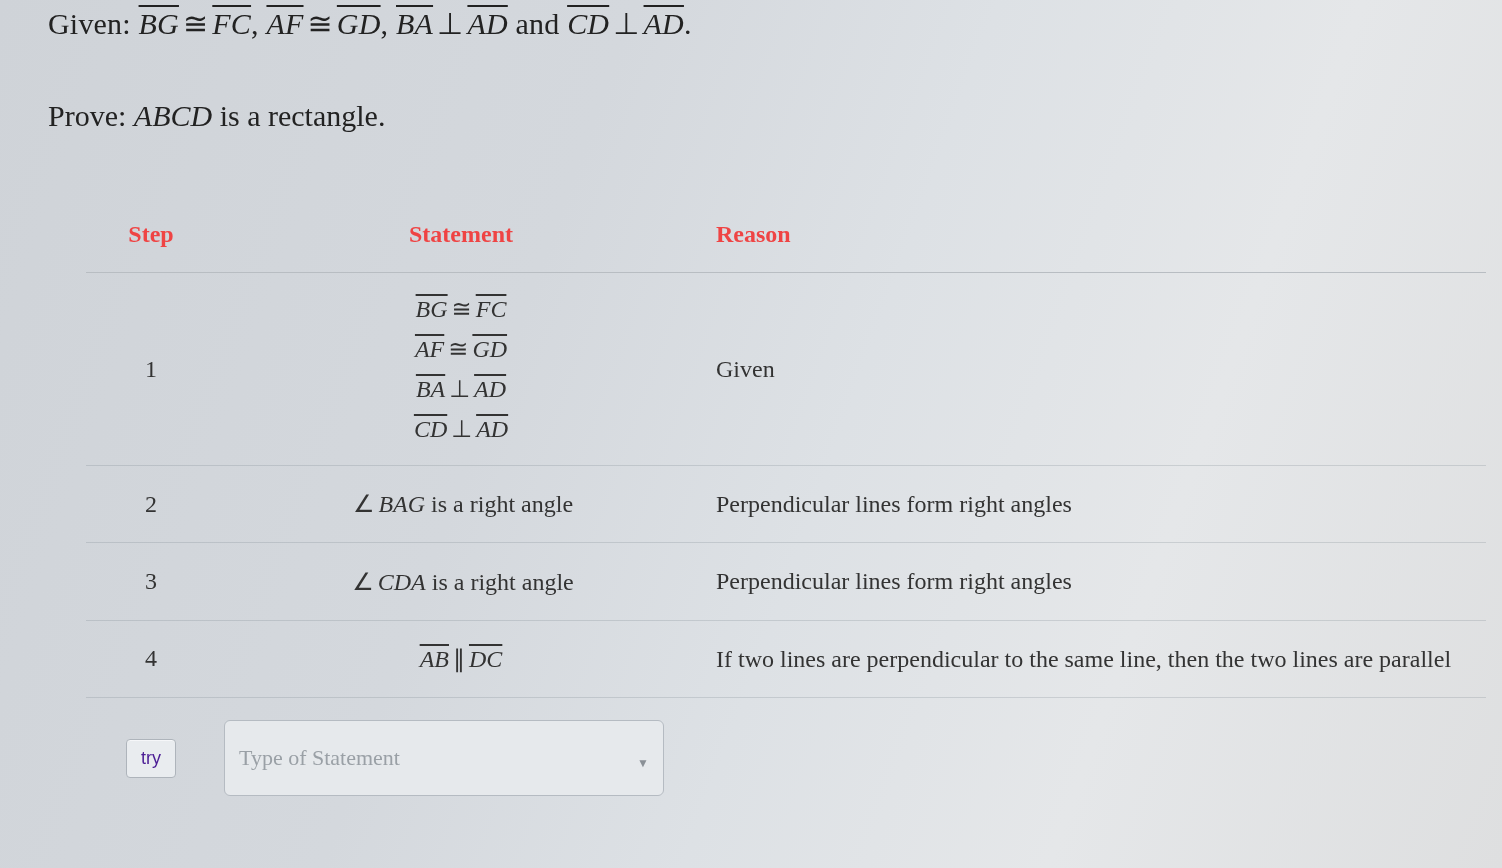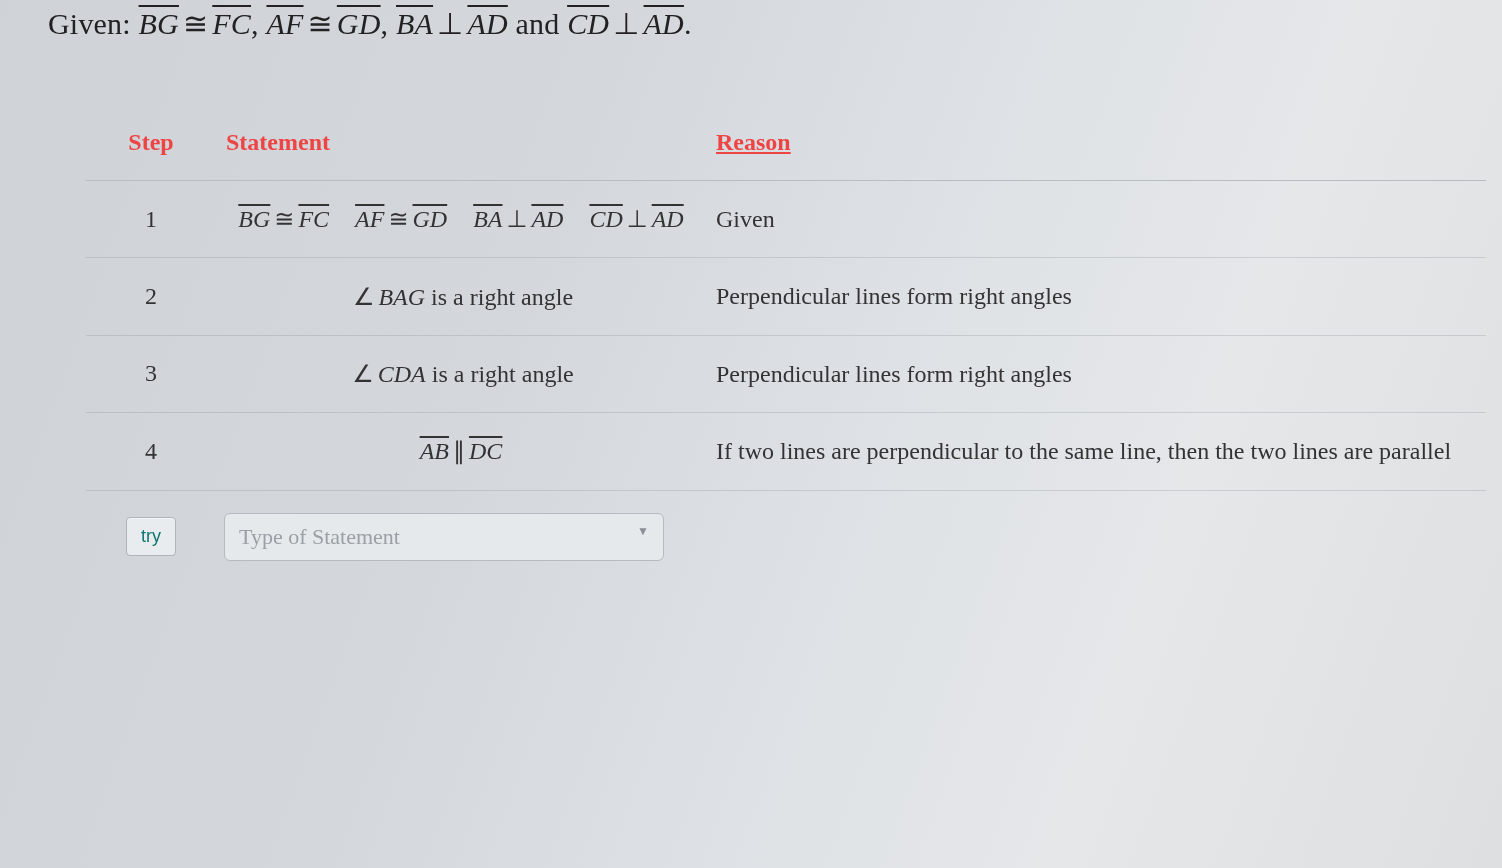--- a/index.html
+++ b/index.html
@@ -55,64 +55,64 @@
   }
   table.proof th {
     font-weight: bold;
     font-size: 24px;
     padding: 18px 10px 24px 10px;
     text-align: left;
     color: #ef4444;
     border-bottom: 1px solid #b8bdc2;
   }
   table.proof th.step-col { text-align: center; width: 110px; }
-  table.proof th.stmt-col { width: 470px; }
-  table.proof th.reason-col { text-align: left; text-decoration: underline; }
+  table.proof th.stmt-col { text-align: center; width: 470px; }
+  table.proof th.reason-col { text-align: left; }
   table.proof td {
     font-size: 24px;
     padding: 22px 10px;
     vertical-align: middle;
     border-bottom: 1px solid transparent;
     color: #333;
   }
   table.proof tr.sep td { border-bottom: 1px solid rgba(120,130,140,0.25); }
   td.step-cell { text-align: center; width:110px;}
   td.stmt-cell { text-align: center; width:470px;}
   td.reason-cell { text-align: left; line-height: 1.35; padding-right: 20px; margin-top: 38px;}
   .stack {
     display: inline-flex;
-    flex-direction: row;
+    flex-direction: column;
     align-items: center;
-    gap: 26px;
+    gap: 12px;
   }
   .try-row td { padding-top: 26px; }
   .try-btn {
     display: inline-block;
     font-family: Arial, Helvetica, sans-serif;
     font-size: 18px;
-    color: #0f766e;
+    color: #4c1d95;
     background: #e9ecef;
     border: 1px solid #aeb4bb;
     border-radius: 4px;
     padding: 8px 14px;
     box-shadow: inset 0 1px 0 rgba(255,255,255,0.6);
     cursor: pointer;
   }
   .type-select {
     display: inline-flex;
-    align-items: flex-start;
+    align-items: flex-end;
     justify-content: space-between;
     width: 440px;
     font-family: Georgia, serif;
     font-size: 22px;
     color: #9aa0a6;
     background: #e6e9ec;
     border: 1px solid #b5bbc2;
     border-radius: 6px;
-    padding: 10px 14px;
+    padding: 24px 14px;
     box-sizing: border-box;
     cursor: pointer;
     margin-left: 8px;
   }
   .chev {
     font-size: 12px;
     color: #8a9096;
   }
   .nowrap { white-space: nowrap; }
 </style>
@@ -123,20 +123,24 @@
 
   <div class="given-line">
     <span class="bold-label">Given:</span>
     <span>
       <span class="math overline">BG</span><span class="rel">≅</span><span class="math overline">FC</span><span>,</span>
       <span class="math overline">AF</span><span class="rel">≅</span><span class="math overline">GD</span><span>,</span>
       <span class="math overline">BA</span><span class="rel">⊥</span><span class="math overline">AD</span><span> and </span><span class="math overline">CD</span><span class="rel">⊥</span><span class="math overline">AD</span><span>.</span>
     </span>
   </div>
 
+  <div class="prove-line">
+    <span class="bold-label">Prove:</span>
+    <span class="math">ABCD</span><span> is a rectangle.</span>
+  </div>
 
   <div class="table-wrap">
     <table class="proof">
       <thead>
         <tr>
           <th class="step-col">Step</th>
           <th class="stmt-col">Statement</th>
           <th class="reason-col">Reason</th>
         </tr>
       </thead>

